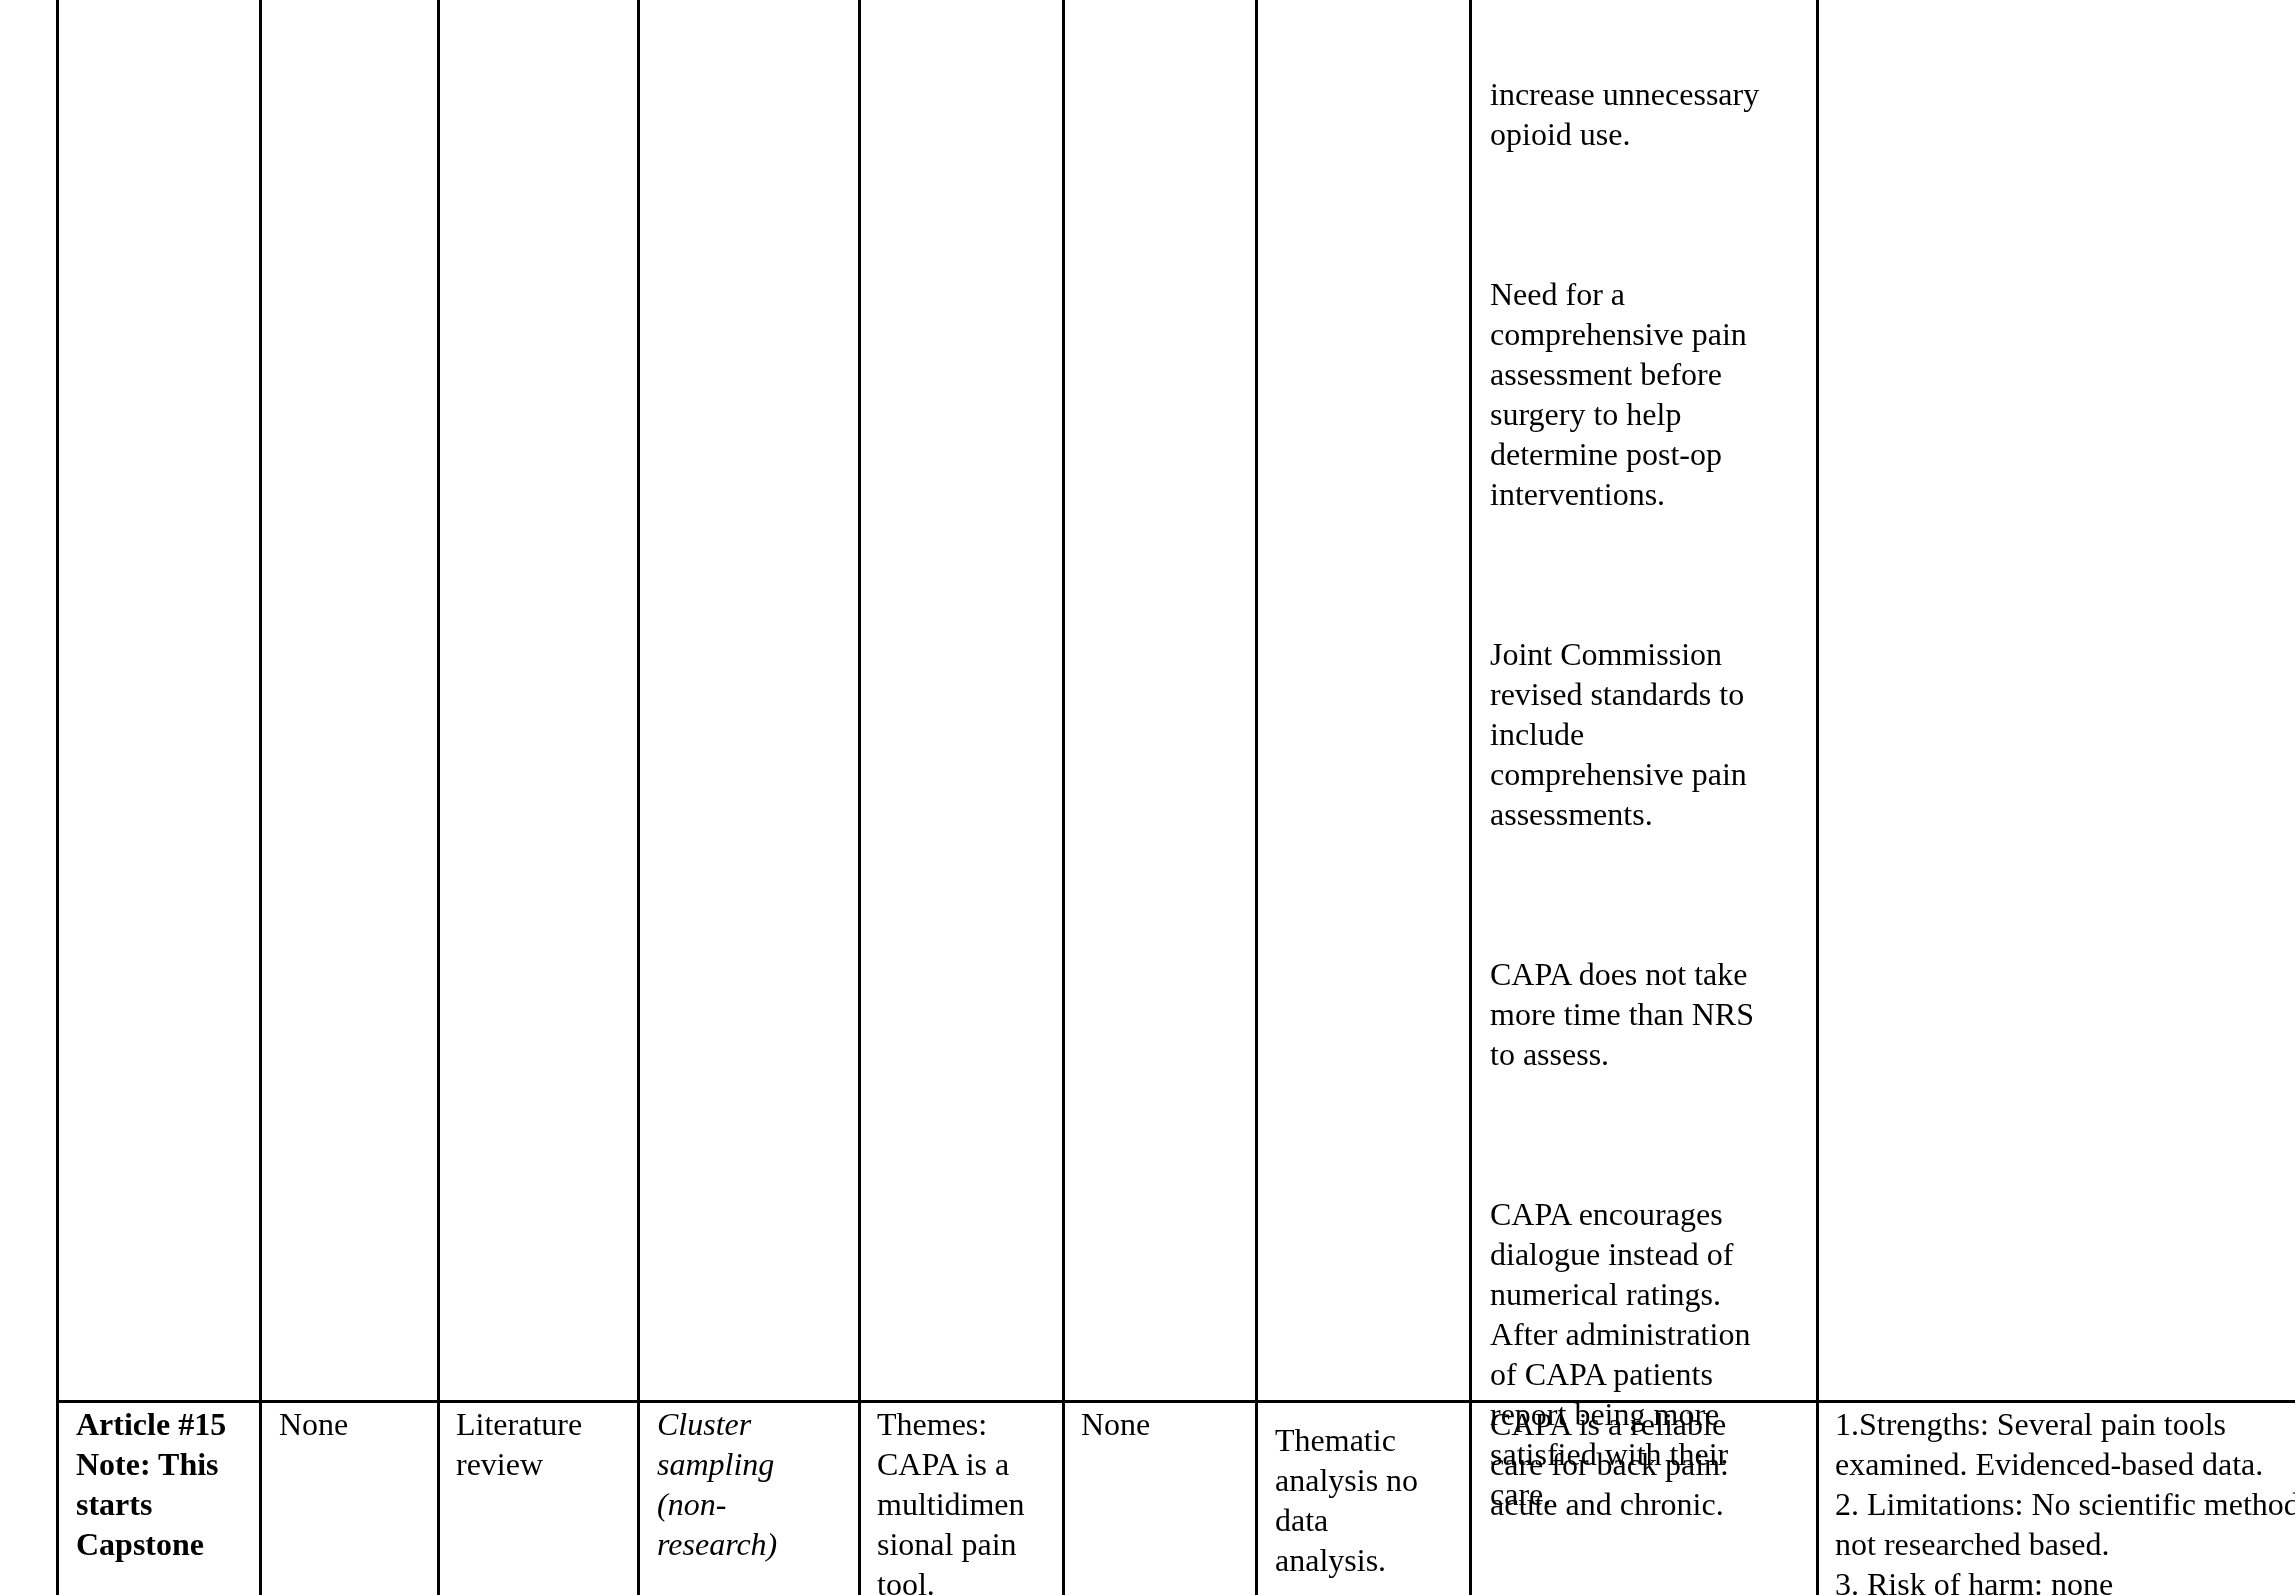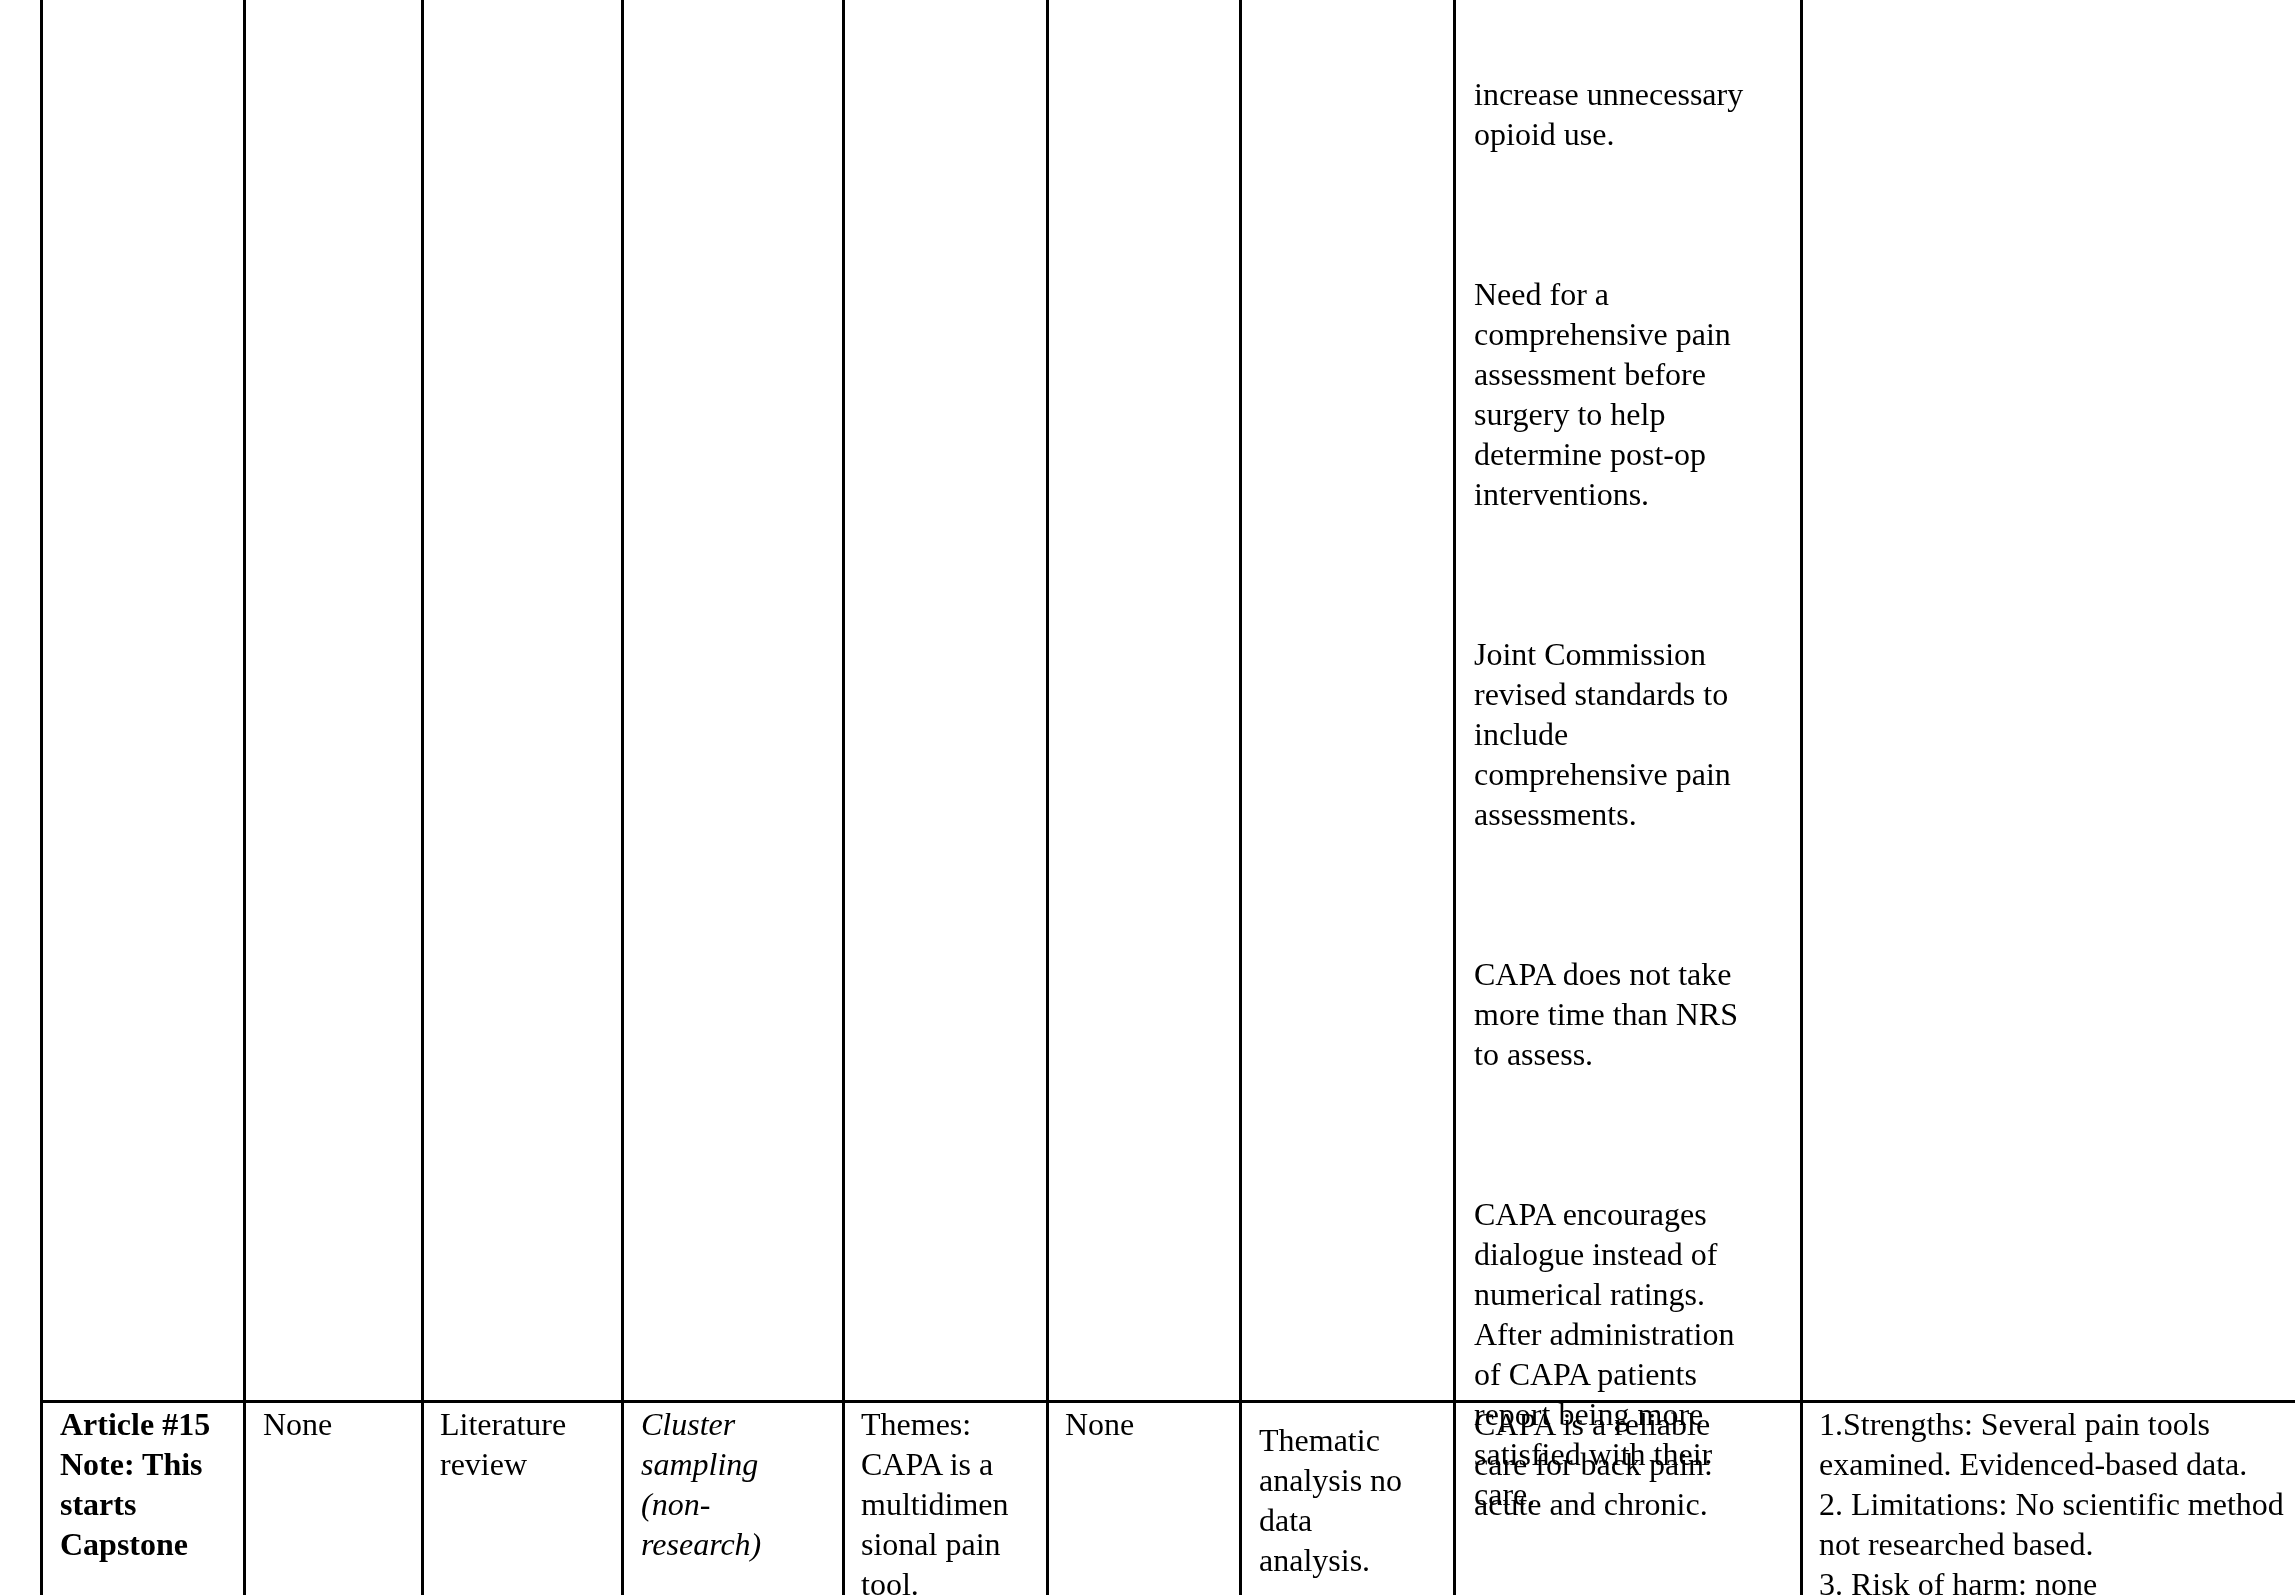--- a/index.html
+++ b/index.html
@@ -10,21 +10,21 @@
   body {
     width: 2295px;
     height: 1595px;
     position: relative;
     overflow: hidden;
     font-family: "Liberation Serif", "DejaVu Serif", serif;
     color: #000000;
   }
   .page {
     position: absolute;
-    left: 0;
+    left: 16px;
     top: 0;
     width: 2101px;
     height: 1595px;
   }
   .vline {
     position: absolute;
     top: 0;
     width: 2.5px;
     background: #000;
   }

